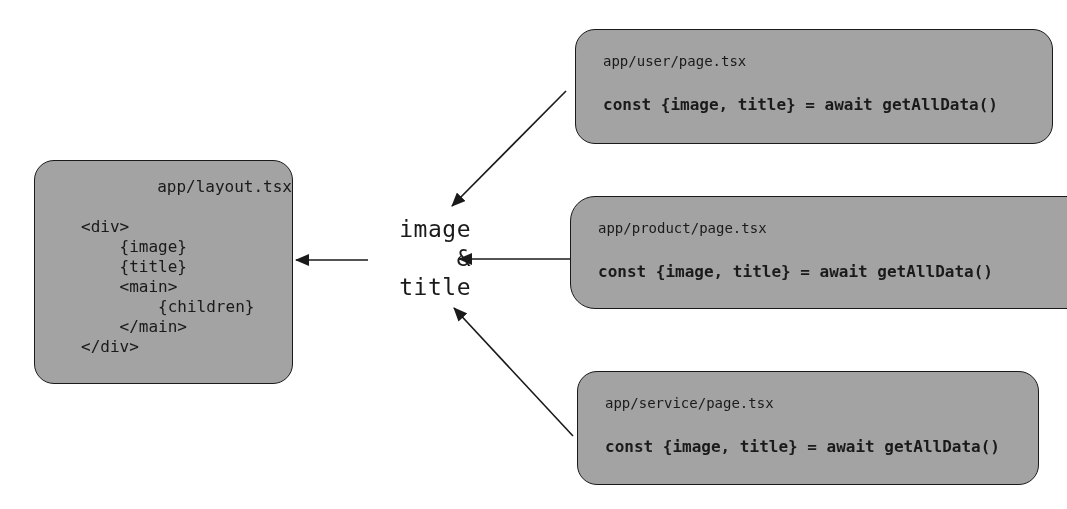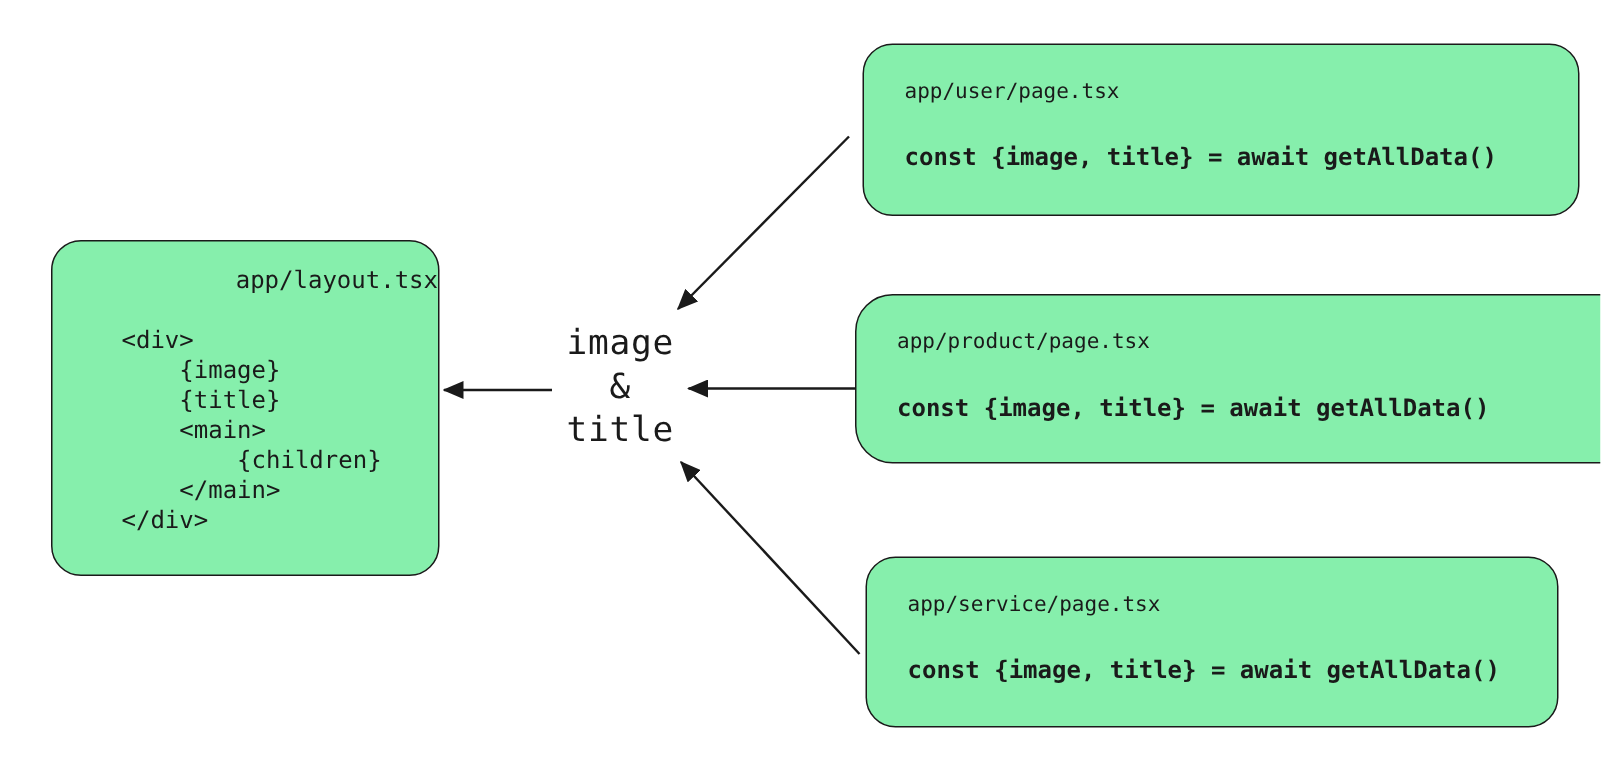--- a/index.html
+++ b/index.html
@@ -22,21 +22,21 @@
     top: 0;
     width: 1067px;
     height: 509px;
     pointer-events: none;
   }
   .node {
     position: absolute;
     box-sizing: border-box;
     border: 1.8px solid #1a1a1a;
     border-radius: 20px;
-    background: #86efac;
+    background: #a3a3a3;
   }
   .layout-box {
     left: 34px;
     top: 160px;
     width: 259px;
     height: 224px;
     padding-top: 16px;
   }
   .layout-box .box-title {
     text-align: right;
@@ -71,21 +71,21 @@
     font-weight: bold;
   }
   .page-box-user    { left: 575px; top: 29px;  width: 478px; height: 115px; }
   .page-box-product { left: 570px; top: 196px; width: 534px; height: 113px; border-radius: 25px; }
   .page-box-service { left: 577px; top: 371px; width: 462px; height: 114px; }
   .center-label {
     position: absolute;
     left: 356px;
     top: 215px;
     width: 115px;
-    text-align: center;
+    text-align: right;
     font-size: 23px;
     line-height: 29px;
     white-space: pre;
     letter-spacing: 0.5px;
   }
 </style>
 </head>
 <body>
 
 <div class="canvas">

